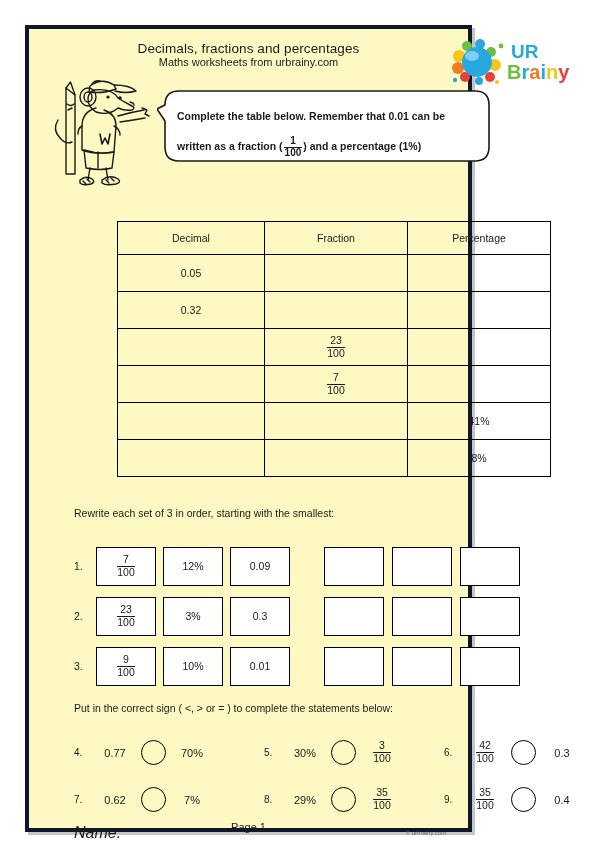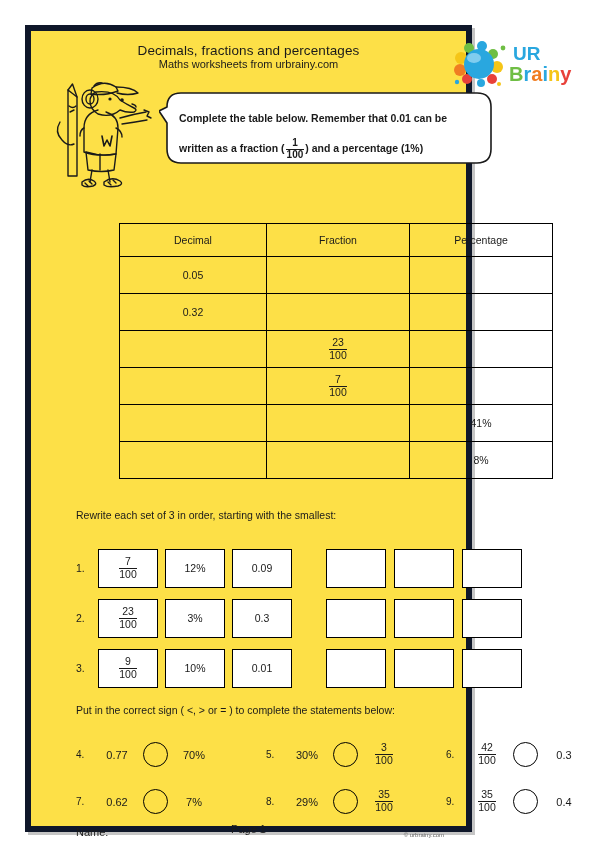--- a/index.html
+++ b/index.html
@@ -14,22 +14,22 @@
     font-family: "Liberation Sans", sans-serif;
     color: #1a1a1a;
     overflow: hidden;
   }
   .page {
     position: absolute;
     left: 25px;
     top: 25px;
     width: 447px;
     height: 807px;
-    border: 6px solid #0f172a;
-    background: #fde047;
+    border: 4px solid #0f172a;
+    background: #fef9c3;
     box-shadow: 3px 3px 0 rgba(150,150,150,0.55);
     box-sizing: border-box;
   }
 
   
   .title-block {
     position: absolute;
     left: 0; right: 0; top: 12px;
     text-align: center;
   }
@@ -217,21 +217,22 @@
     margin: 0 9px;
     flex: 0 0 25px;
     box-sizing: border-box;
   }
 
   
   .foot-name {
     position: absolute;
     left: 45px;
     top: 795px;
-    font-size: 11px;
+    font-size: 16px;
+    font-style: italic;
   }
   .foot-page {
     position: absolute;
     left: 0; right: 0;
     top: 792px;
     text-align: center;
     font-size: 11px;
   }
   .foot-copy {
     position: absolute;

